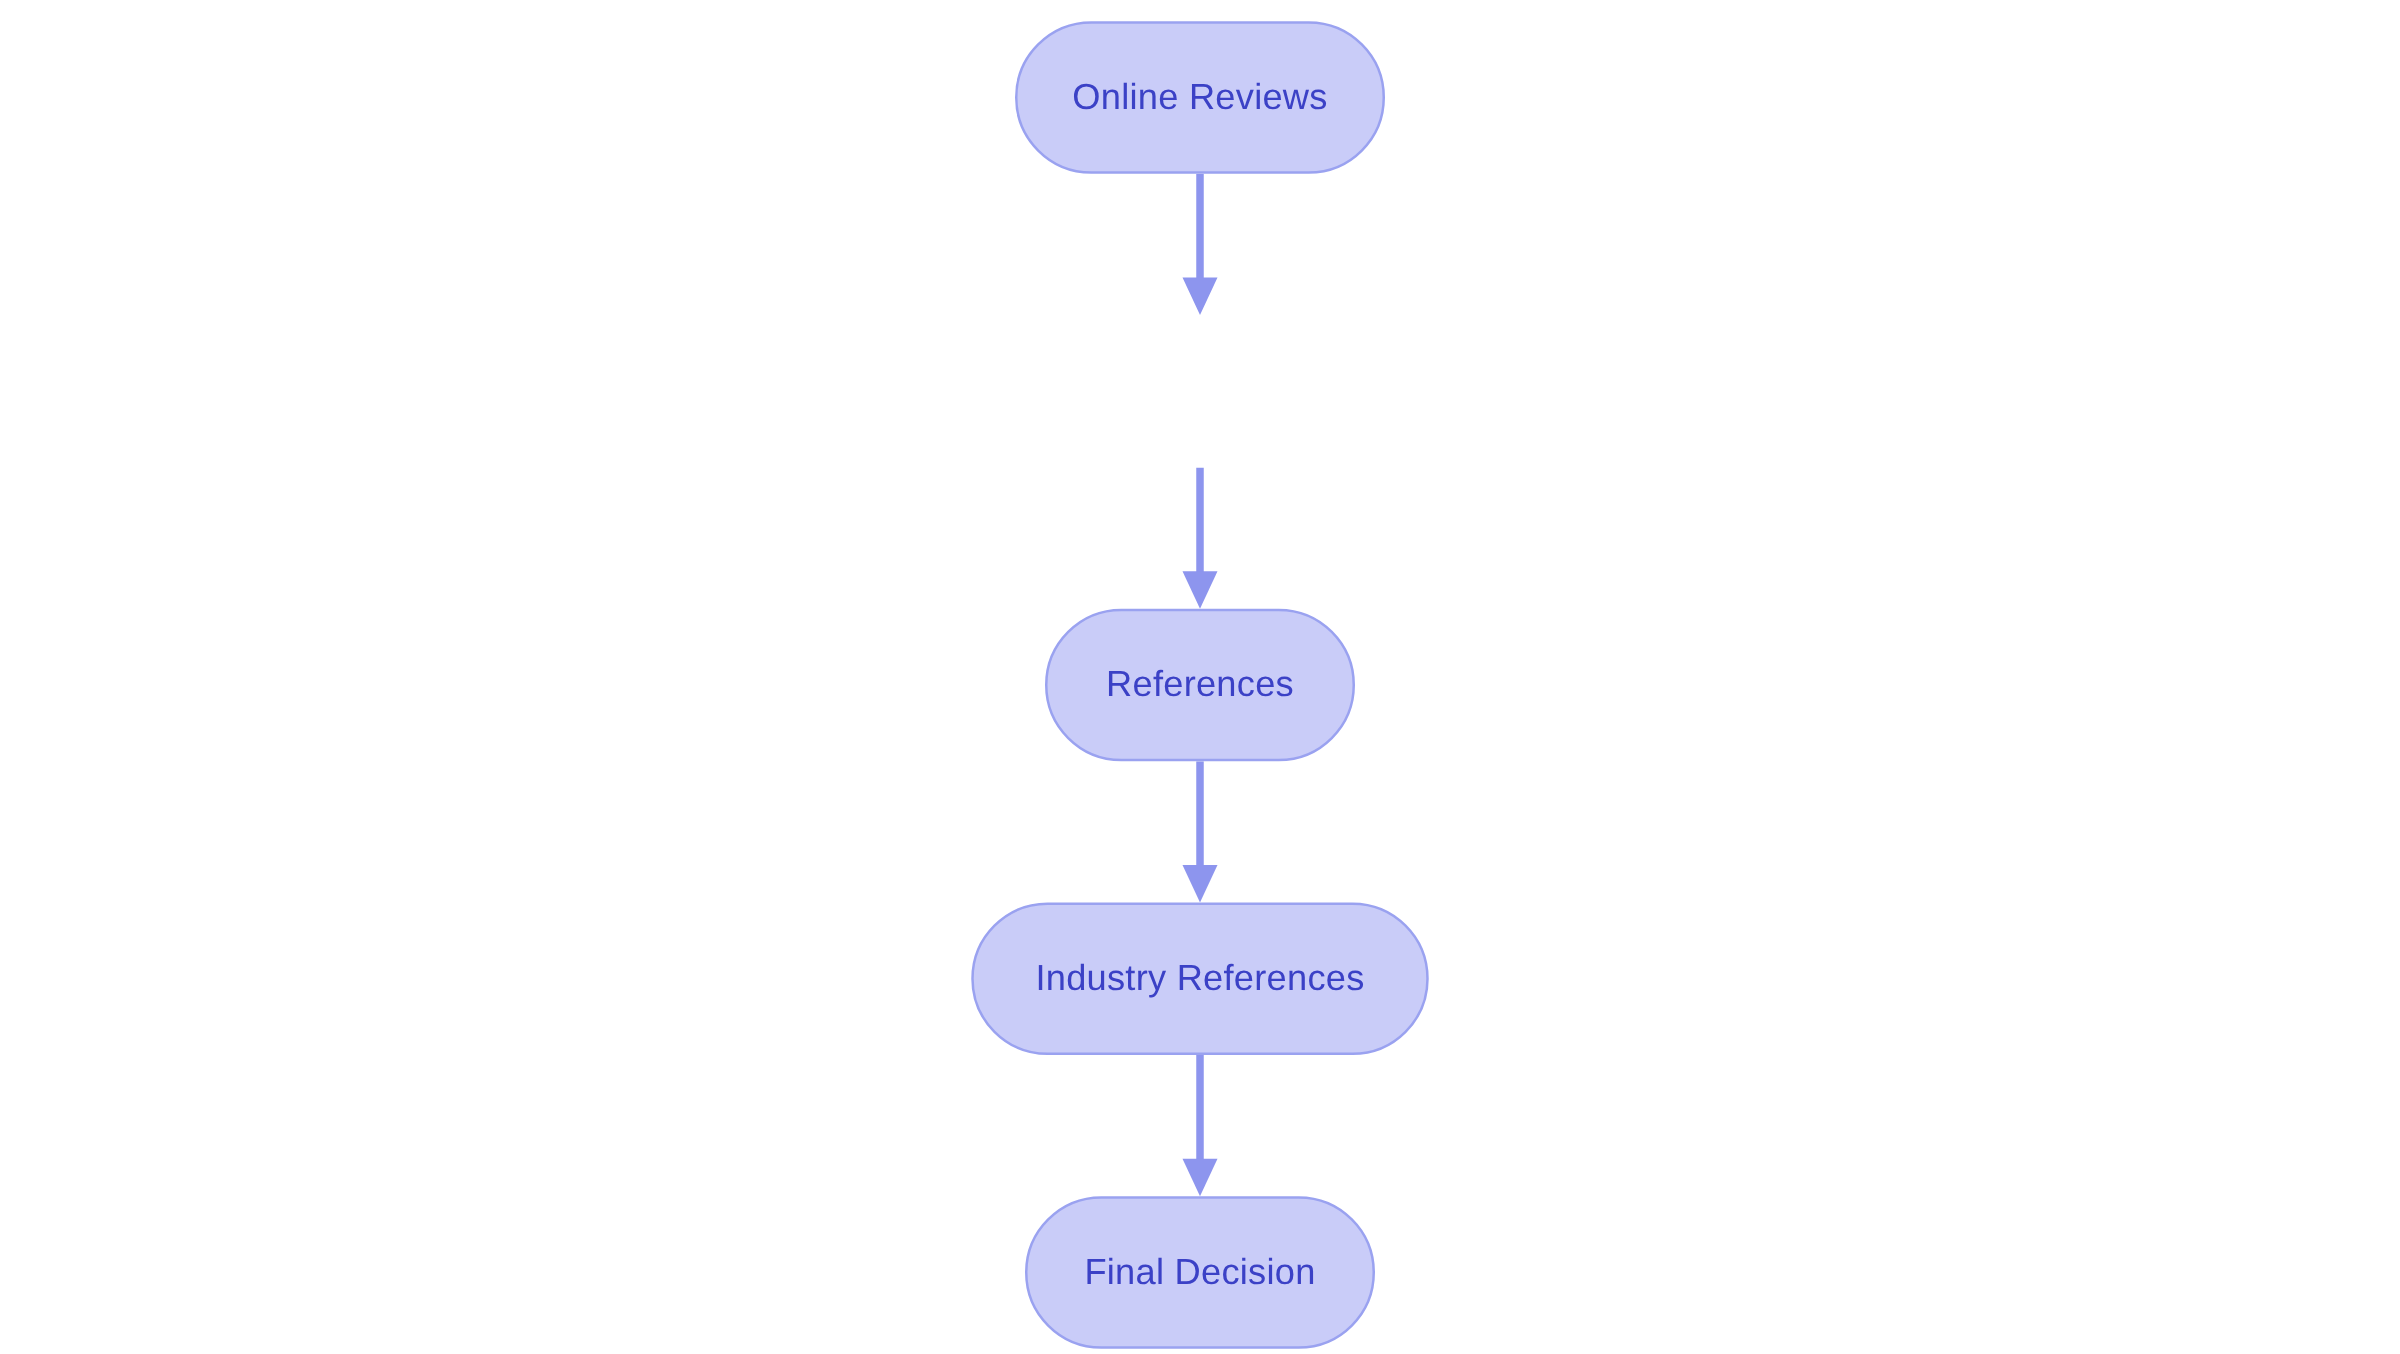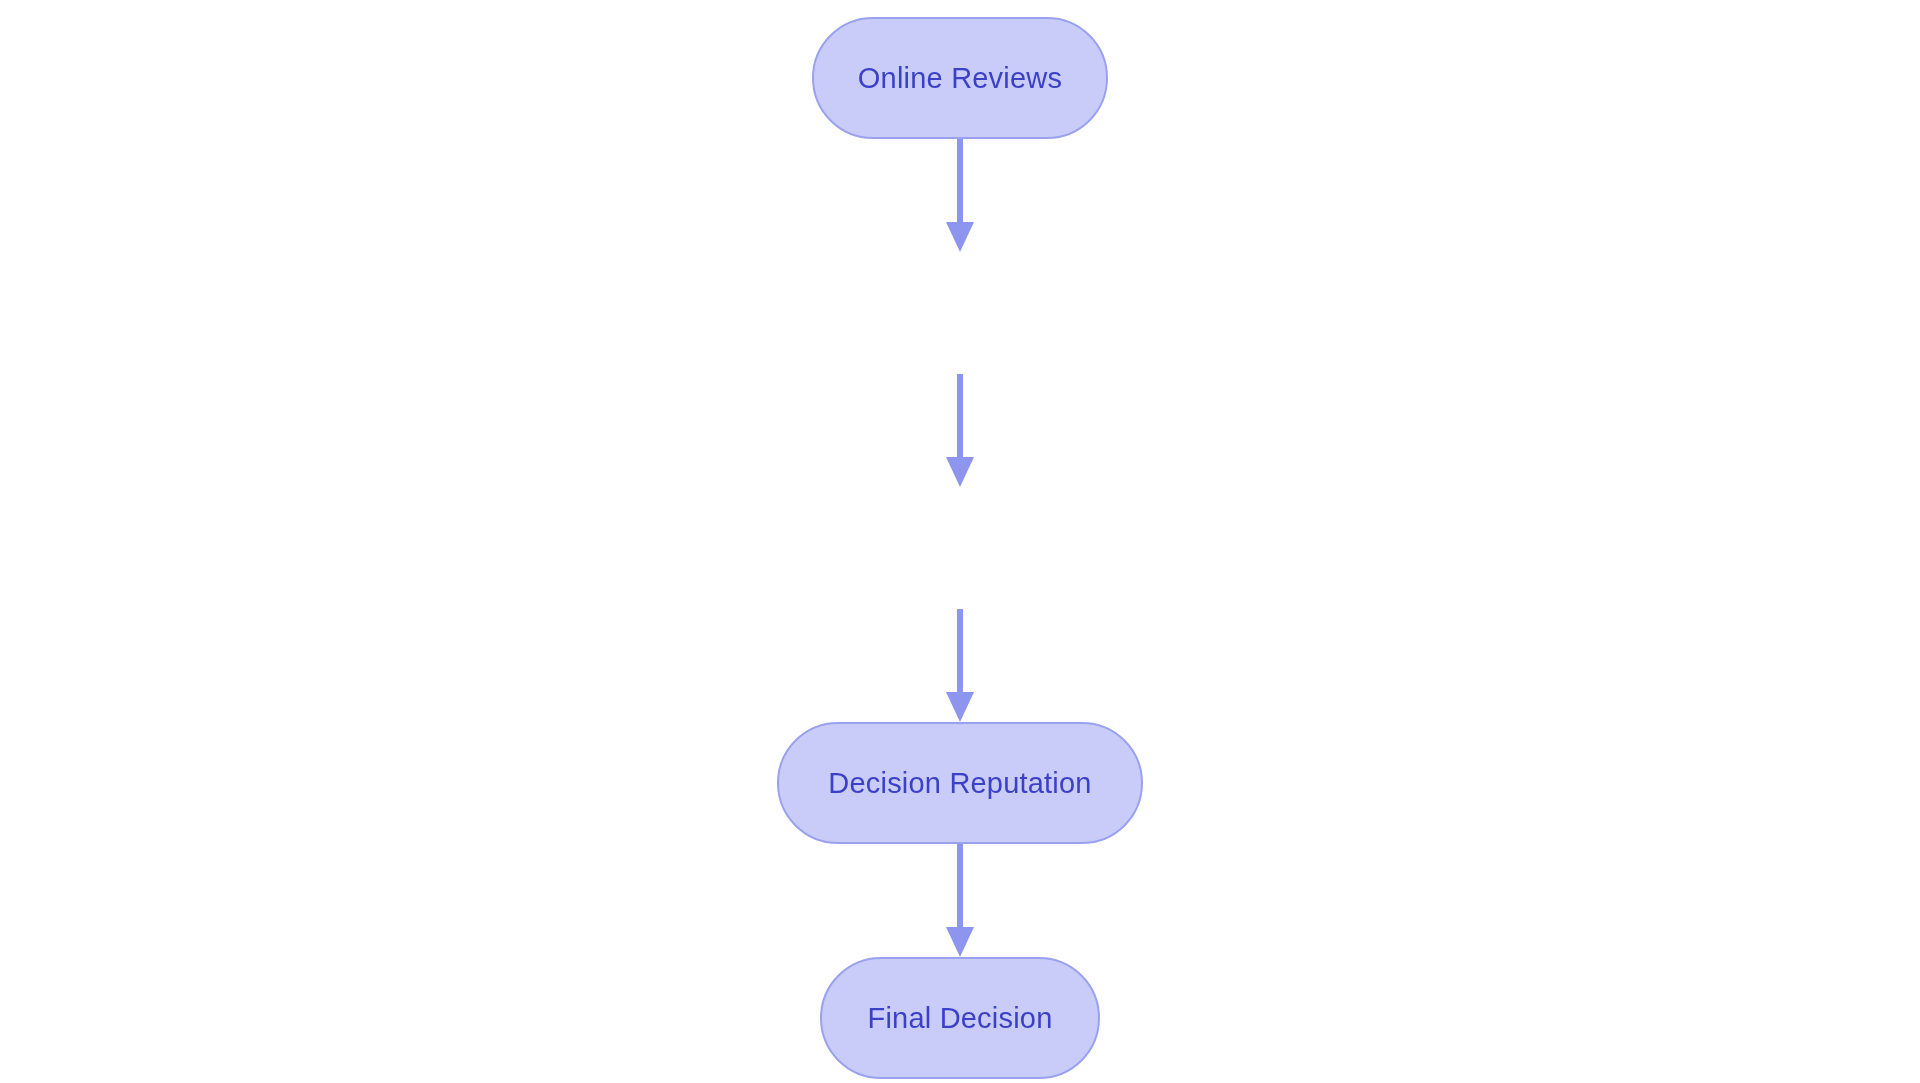--- a/index.html
+++ b/index.html
@@ -75,30 +75,33 @@
   </div>
 
 
   <div class="arrow a2">
     <svg viewBox="0 0 30 113">
       <rect class="stem" x="12" y="0" width="6" height="85"></rect>
       <polygon class="head" points="1,83 29,83 15,113"></polygon>
     </svg>
   </div>
 
+  <div class="node n3">
+    <span>References</span>
+  </div>
 
   <div class="arrow a3">
     <svg viewBox="0 0 30 113">
       <rect class="stem" x="12" y="0" width="6" height="85"></rect>
       <polygon class="head" points="1,83 29,83 15,113"></polygon>
     </svg>
   </div>
 
   <div class="node n4">
-    <span>Decision Reputation</span>
+    <span>Industry References</span>
   </div>
 
   <div class="arrow a4">
     <svg viewBox="0 0 30 113">
       <rect class="stem" x="12" y="0" width="6" height="85"></rect>
       <polygon class="head" points="1,83 29,83 15,113"></polygon>
     </svg>
   </div>
 
   <div class="node n5">

